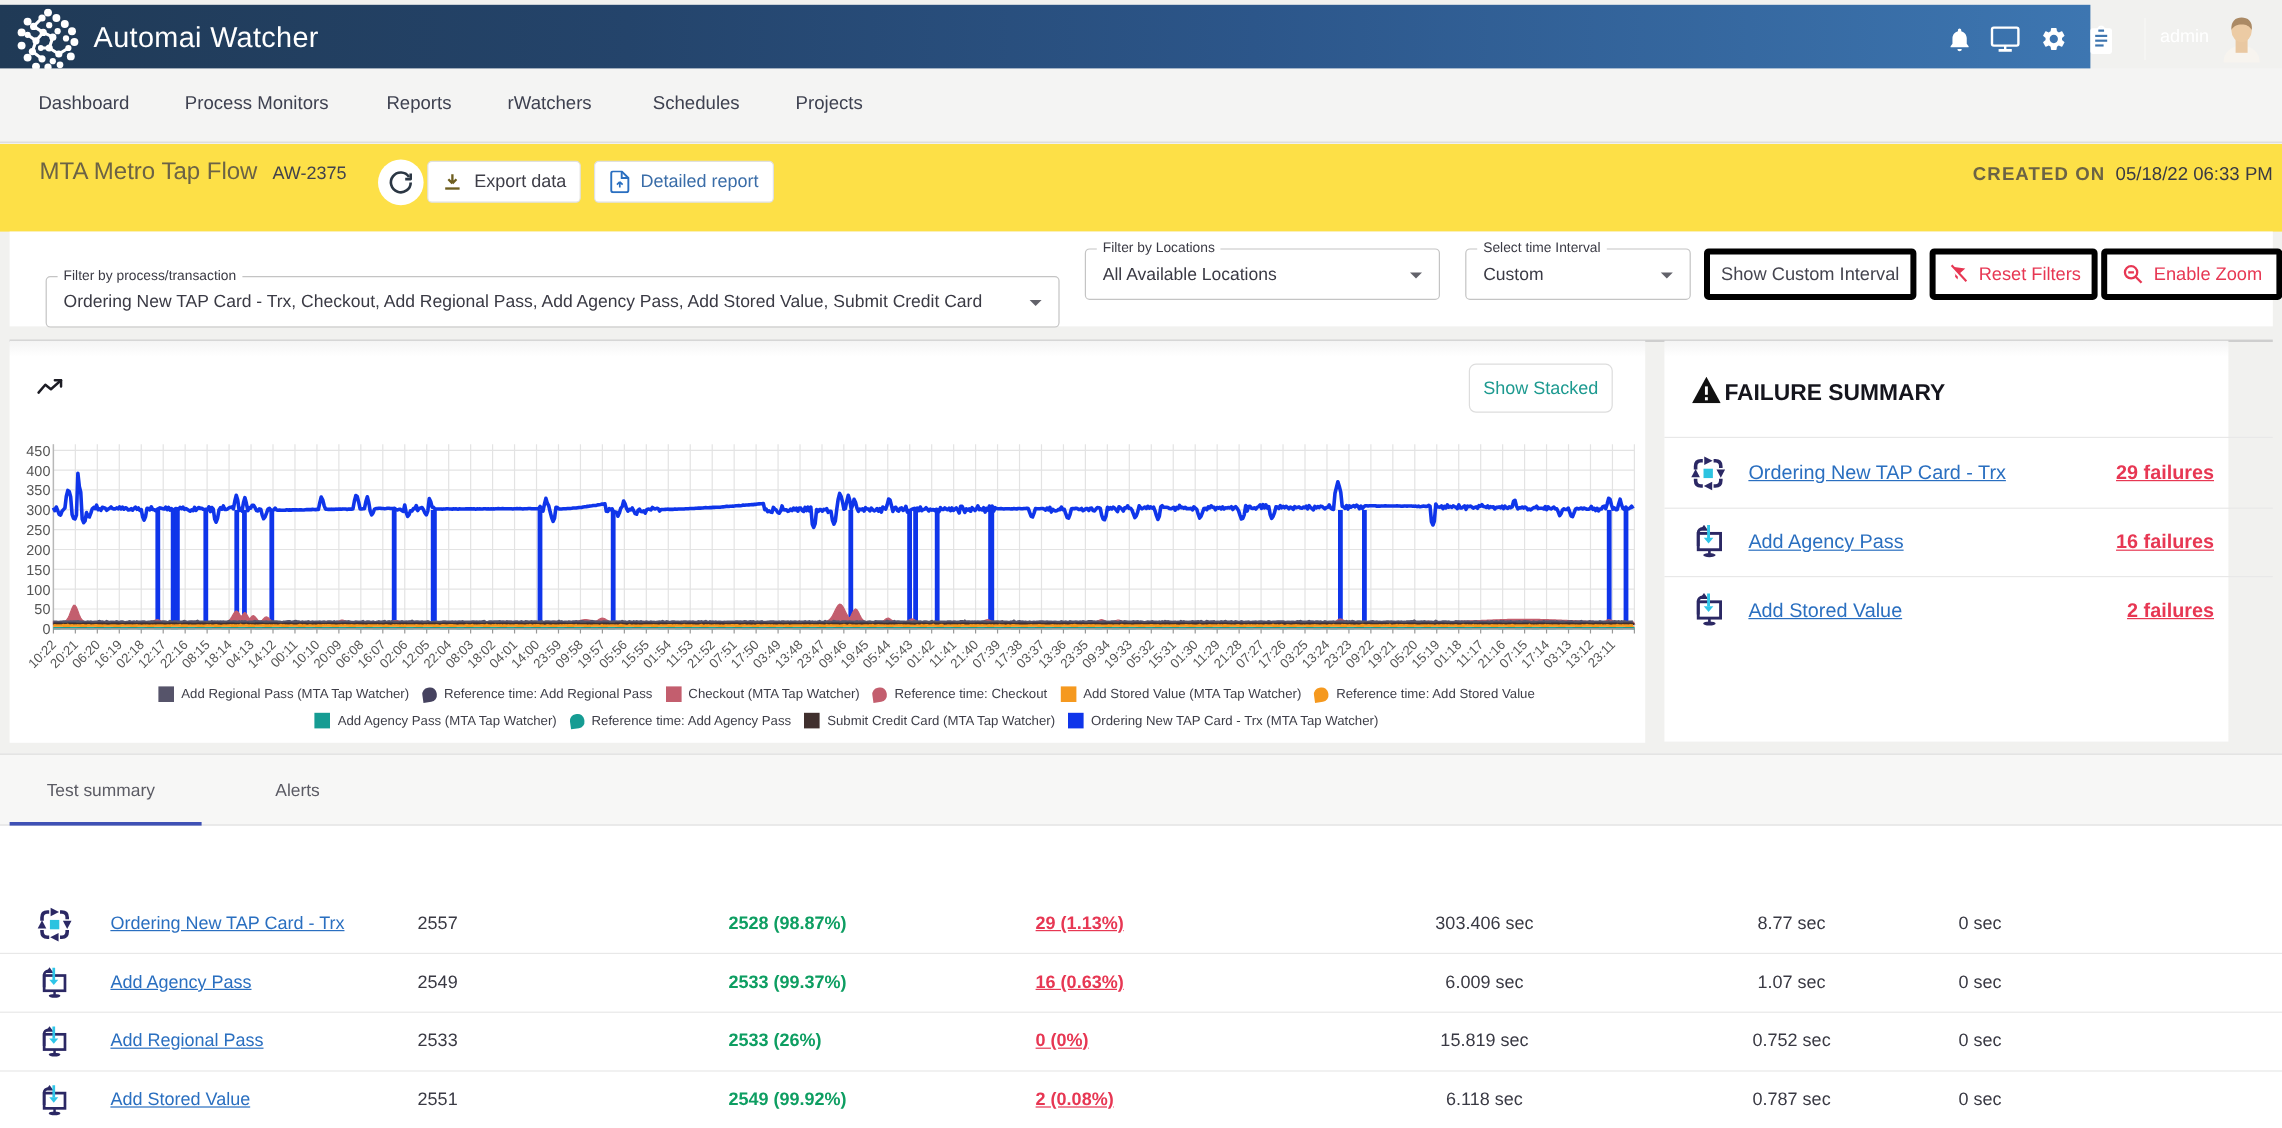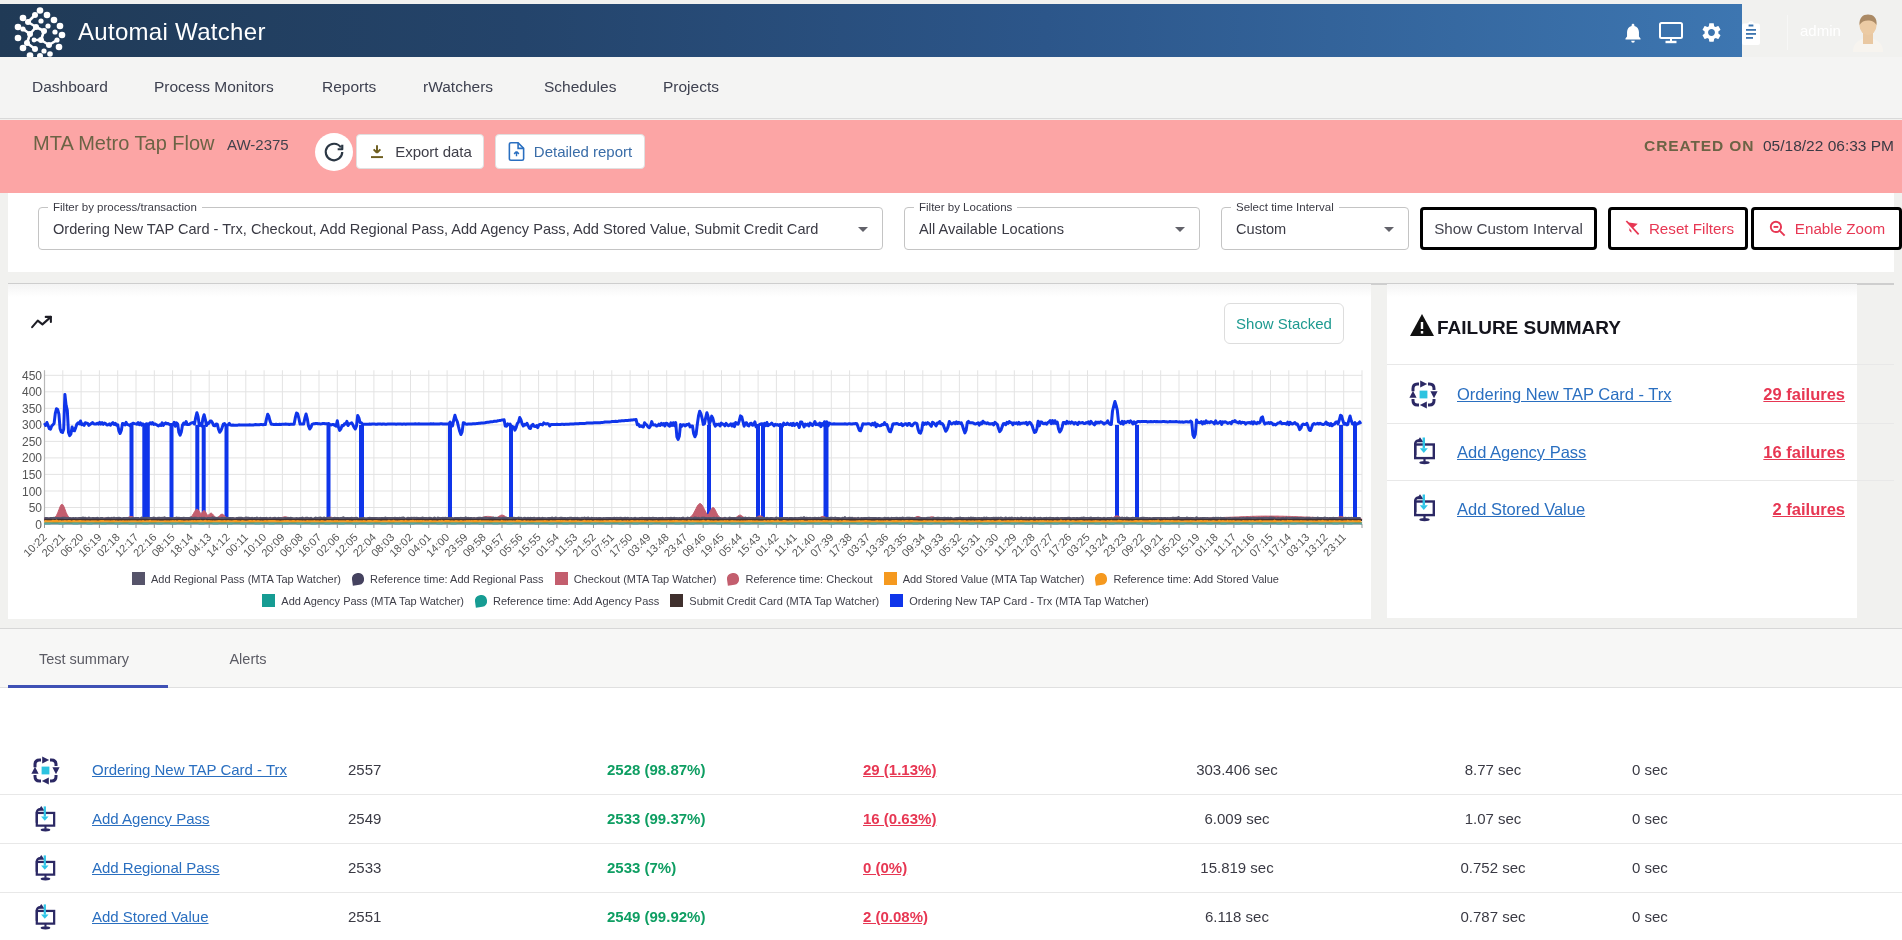--- a/index.html
+++ b/index.html
@@ -8,36 +8,36 @@
 .hdr { position:absolute; left:0; top:4px; width:1742px; height:57px;
   background:linear-gradient(90deg,#203a56 0%,#24446b 30%,#2c568a 60%,#3d76b1 100%); }
 .hdr .brand { position:absolute; left:78px; top:14px; color:#fff; font-size:24px; font-weight:400; letter-spacing:0.3px; }
 .hicon { position:absolute; top:17px; }
 .hdr .sep { position:absolute; left:1787px; top:11px; width:1px; height:35px; background:rgba(255,255,255,0.45); }
 .hdr .admin { position:absolute; left:1800px; top:18px; color:#fff; font-size:15px; }
 
 .nav { position:absolute; left:0; top:57px; width:1902px; height:62px; background:#f4f4f3; border-bottom:1px solid #d9d9d9; }
 .nav a { position:absolute; top:21px; font-size:15.5px; color:#3e4150; text-decoration:none; }
 
-.tbar { position:absolute; left:0; top:120px; width:1902px; height:73px; background:#fca5a5; }
+.tbar { position:absolute; left:0; top:120px; width:1902px; height:73px; background:#fde047; }
 .tbar h1 { position:absolute; left:33px; top:12px; font-size:20px; font-weight:400; color:#6c6345; }
 .tbar .awid { position:absolute; left:227px; top:16px; font-size:15px; color:#42424c; }
 .refresh { position:absolute; left:315px; top:13px; width:38px; height:38px; background:#fff; border-radius:50%; }
 .btn { position:absolute; background:#fff; border:1px solid #e0e0e0; border-radius:4px; font-size:15px; color:#3e3e48;
   display:flex; align-items:center; justify-content:center; gap:9px; }
 .createdon { position:absolute; top:17px; right:8px; font-size:15.5px; }
 .createdon b { color:#6c6345; font-weight:700; letter-spacing:0.9px;}
 .createdon span { color:#3a3a44; }
 
 .fcard { position:absolute; left:8px; top:193px; width:1886px; height:79px; background:#fff; }
 .fld { position:absolute; top:14px; height:43px; border:1px solid #c4c4c4; border-radius:4px; }
 .fld .lbl { position:absolute; left:9px; top:-7px; background:#fff; padding:0 5px; font-size:11.5px; color:#3a3a44; }
 .fld .val { position:absolute; left:14px; top:13px; font-size:14.6px; color:#3a3a44; white-space:nowrap; }
 .fld .car { position:absolute; right:14px; top:19px; width:0; height:0; border-left:5px solid transparent; border-right:5px solid transparent; border-top:5.5px solid #62626a; }
-.fbtn { position:absolute; top:14px; height:43px; background:#fff; border:3px solid #000000; border-radius:4px;
+.fbtn { position:absolute; top:14px; height:43px; background:#fff; border:5px solid #000000; border-radius:4px;
   display:flex; align-items:center; justify-content:center; gap:8px; font-size:15.2px; color:#45454f; }
 .fbtn.red { color:#e73753; }
 
 .cardline { position:absolute; left:8px; top:283px; width:1886px; height:2px; background:#cecece; }
 .ccard { position:absolute; left:8px; top:284px; width:1363px; height:335px; background:linear-gradient(180deg,#f4f4f4 0,#ffffff 13px); }
 .ccard h2 { position:absolute; left:47px; top:30px; font-size:19px; font-weight:700; color:#1d1d25; letter-spacing:0.1px; }
 .stacked { position:absolute; left:1216px; top:19px; width:120px; height:41px; background:#fff; border:1px solid #ddd; border-radius:6px;
   display:flex; align-items:center; justify-content:center; font-size:15px; color:#1d9a90; }
 .legend { position:absolute; left:16px; width:1363px; display:flex; justify-content:center; gap:11px; font-size:11px; color:#3e3e48; }
 .legend .it { display:flex; align-items:center; gap:6px; white-space:nowrap; }
@@ -169,21 +169,21 @@
       </svg>Export data</div>
   <div class="btn" style="left:495px; top:14px; width:150px; height:35px; color:#3a6da8;"><svg width="17" height="19" viewBox="0 0 20 24" fill="none" stroke="#2a6fc0" stroke-width="2">
         <path d="M12 1H3a2 2 0 0 0-2 2v18a2 2 0 0 0 2 2h14a2 2 0 0 0 2-2V8z"></path>
         <path d="M12 1v7h7" stroke-width="2"></path>
         <path d="M10 18v-6m0 0l-3 3m3-3l3 3" stroke-width="1.8"></path>
       </svg>Detailed report</div>
   <div class="createdon"><b>CREATED ON</b>&nbsp; <span>05/18/22 06:33 PM</span></div>
 </div>
 
 <div class="fcard">
-  <div class="fld" style="left:30px; width:845px;">
+  <div class="fld" style="left:30px; width:845px;margin-top:23px;">
     <div class="lbl">Filter by process/transaction</div>
     <div class="val">Ordering New TAP Card - Trx, Checkout, Add Regional Pass, Add Agency Pass, Add Stored Value, Submit Credit Card</div>
     <div class="car"></div>
   </div>
   <div class="fld" style="left:896px; width:296px;">
     <div class="lbl">Filter by Locations</div>
     <div class="val">All Available Locations</div>
     <div class="car"></div>
   </div>
   <div class="fld" style="left:1213px; width:188px;">
@@ -614,21 +614,21 @@
 <line x1="15.5" y1="22.3" x2="15.5" y2="25.5" stroke="#2b2864" stroke-width="2.2"></line>
 <ellipse cx="15.5" cy="26.6" rx="5.2" ry="1.7" fill="#2b2864"></ellipse>
 <path d="M6.2 19 V8 a3.6 3.6 0 0 1 3.6-3.6 h0.6" stroke="#2b2864" stroke-width="2.4" fill="none"></path>
 <path d="M9.2 0.8 l5 3.6 -5 3.6 z" fill="#2b2864" transform="rotate(-90 11 4.4)"></path>
 <line x1="14.8" y1="1.5" x2="14.8" y2="12.5" stroke="#2fc5e8" stroke-width="2.4"></line>
 <path d="M14.8 17 l-4-4.8 h8 z" fill="#2fc5e8"></path>
 </svg>
       </div>
     <div style="left:92px"><a>Add Regional Pass</a></div>
     <div style="left:348px">2533</div>
-    <div style="left:607px" class="grn">2533 (7%)</div>
+    <div style="left:607px" class="grn">2533 (26%)</div>
     <div style="left:863px" class="red2">0 (0%)</div>
     <div style="left:1237px" class="cc">15.819 sec</div>
     <div style="left:1493px" class="cc">0.752 sec</div>
     <div style="left:1632px">0 sec</div>
   </div>
   <div class="trow" style="top:264px;">
     <div style="left:31px;top:10px">
         <svg style="display:block" width="28" height="28" viewBox="0 0 30 30">
 <rect x="6.2" y="8.5" width="18.6" height="13.6" stroke="#2b2864" stroke-width="2.4" fill="none"></rect>
 <line x1="15.5" y1="22.3" x2="15.5" y2="25.5" stroke="#2b2864" stroke-width="2.2"></line>

